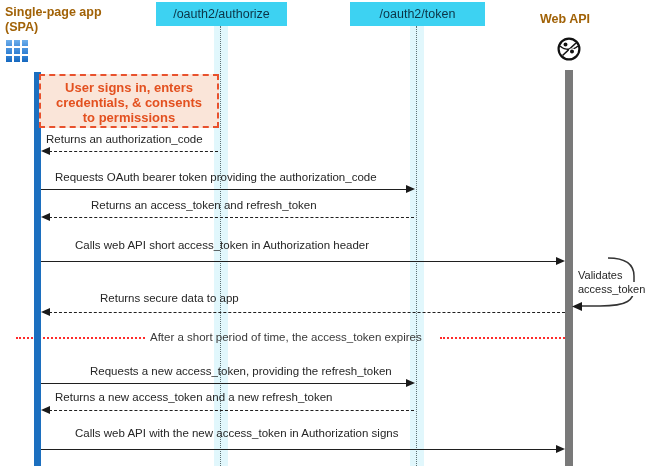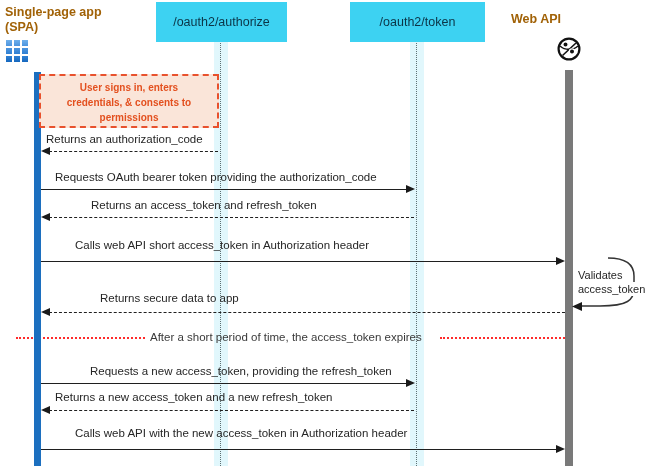--- a/index.html
+++ b/index.html
@@ -2,36 +2,36 @@
 <html><head>
 <meta charset="utf-8">
 <style>
   html,body{margin:0;padding:0;background:#fff;}
   .canvas{
     position:relative;width:649px;height:466px;background:#fff;overflow:hidden;
     font-family:"Liberation Sans", sans-serif;
   }
   
   .ep-box{
-    position:absolute;top:2px;height:40px;background:#3DD2F2;color:#0c3446;
+    position:absolute;top:2px;height:24px;background:#3DD2F2;color:#0c3446;
     display:flex;align-items:center;justify-content:center;
     font-size:12.5px;z-index:4;
   }
   .actor-lbl{position:absolute;font-weight:bold;font-size:12.5px;color:#a16207;line-height:15px;z-index:4;}
   
   .band{position:absolute;top:26px;width:14px;height:440px;background:#E1F7FC;z-index:1;}
   .dotline{position:absolute;top:26px;width:0;height:440px;border-left:1.5px dotted #5d7073;z-index:1;}
   .bar{position:absolute;z-index:3;}
   .bar-spa{left:34px;top:72px;width:7px;height:394px;background:#1C6FBF;}
   .bar-api{left:565px;top:70px;width:8px;height:396px;background:#797979;}
   
   .note{
     position:absolute;left:39px;top:74px;width:180px;height:54px;box-sizing:border-box;
     background:#FAE5D9;border:2px dashed #E8512D;color:#E3501F;font-weight:600;
-    font-size:10px;line-height:15px;text-align:center;padding:4px 13px 0;z-index:4;
+    font-size:13px;line-height:15px;text-align:center;padding:4px 13px 0;z-index:4;
   }
   
   .lbl{position:absolute;font-size:11.5px;color:#262626;white-space:nowrap;z-index:5;}
   .line{position:absolute;height:0;border-top:1.5px solid #1f1f1f;z-index:5;}
   .dash{border-top-style:dashed;}
   .ah-l{position:absolute;width:0;height:0;border-top:4.5px solid transparent;
         border-bottom:4.5px solid transparent;border-right:9px solid #1a1a1a;z-index:5;}
   .ah-r{position:absolute;width:0;height:0;border-top:4.5px solid transparent;
         border-bottom:4.5px solid transparent;border-left:9px solid #1a1a1a;z-index:5;}
   
@@ -67,21 +67,21 @@
       <span class="g-r2"></span>
       <span class="g-r2"></span>
     <span class="g-r3"></span>
       <span class="g-r3"></span>
       <span class="g-r3"></span>
   </div>
 
   <div class="ep-box" style="left:156px;width:131px;">/oauth2/authorize</div>
   <div class="ep-box" style="left:350px;width:135px;">/oauth2/token</div>
 
-  <div class="actor-lbl" style="left:511px;top:12px;width:66px;">Web API</div>
+  <div class="actor-lbl" style="left:532px;top:12px;width:66px;text-align:center;">Web API</div>
   <svg class="globe-icon" width="26" height="26" viewBox="0 0 26 26">
     <circle cx="13" cy="13" r="10.4" fill="none" stroke="#111" stroke-width="2.2"></circle>
     <path d="M4 10 C 9 14.5 17 14.5 22 10" fill="none" stroke="#111" stroke-width="1.6"></path>
     <path d="M6.5 19.5 L 20 7" fill="none" stroke="#111" stroke-width="1.6"></path>
     <circle cx="9.5" cy="8.5" r="2.6" fill="#111" stroke="#fff" stroke-width="1.2"></circle>
     <circle cx="16" cy="15.5" r="2.6" fill="#111" stroke="#fff" stroke-width="1.2"></circle>
   </svg>
 
   <div class="band" style="left:214px;"></div>
   <div class="dotline" style="left:220px;"></div>
@@ -124,17 +124,17 @@
   <div class="redline" style="left:440px;top:337px;width:125px;"></div>
 
   <div class="lbl" style="left:55px;top:365px;margin-left:35px;">Requests a new access_token, providing the refresh_token</div>
   <div class="line" style="left:41px;top:383px;width:366px;"></div>
   <div class="ah-r" style="left:406px;top:379px;"></div>
 
   <div class="lbl" style="left:55px;top:391px;">Returns a new access_token and a new refresh_token</div>
   <div class="line dash" style="left:49px;top:410px;width:365px;"></div>
   <div class="ah-l" style="left:41px;top:406px;"></div>
 
-  <div class="lbl" style="left:75px;top:427px;">Calls web API with the new access_token in Authorization header</div>
+  <div class="lbl" style="left:75px;top:427px;">Calls web API with the new access_token in Authorization signs</div>
   <div class="line" style="left:41px;top:449px;width:516px;"></div>
   <div class="ah-r" style="left:556px;top:445px;"></div>
 
 </div>
 
 </body></html>

